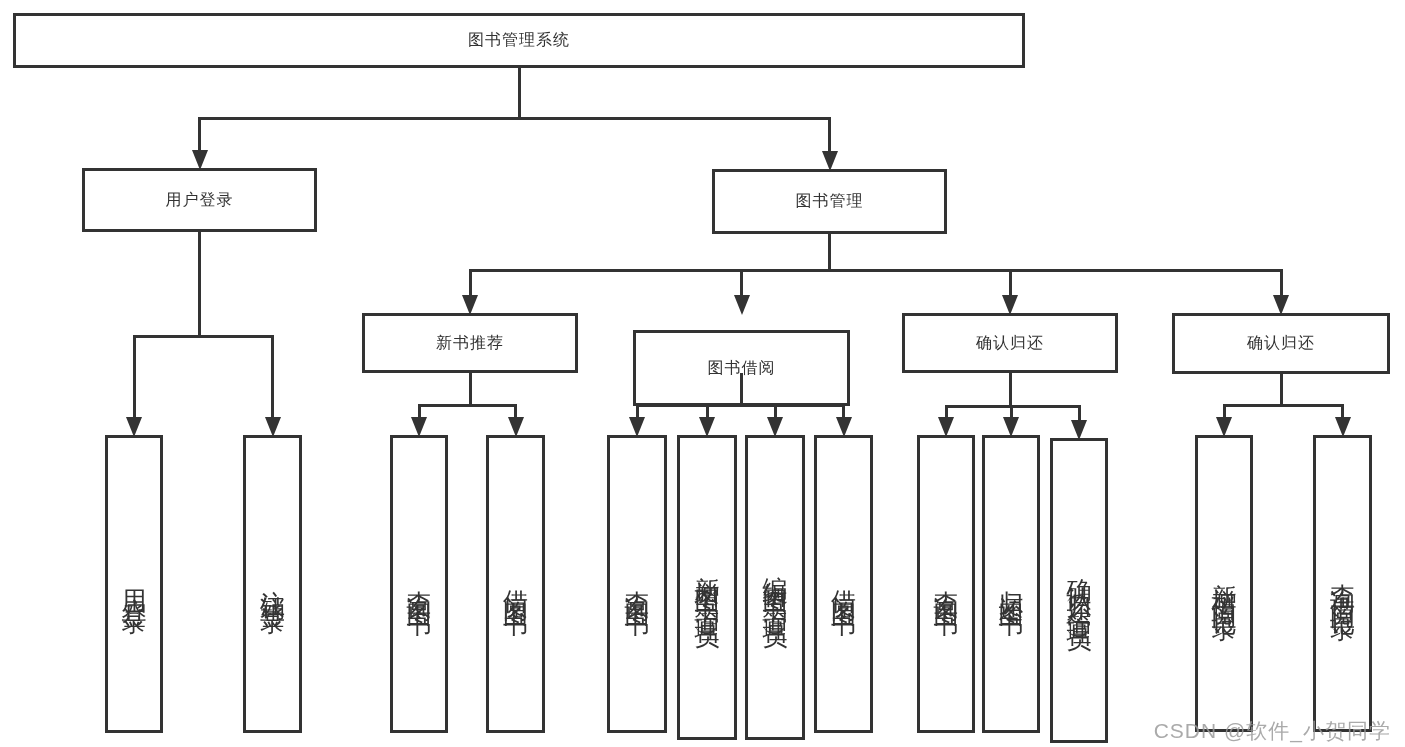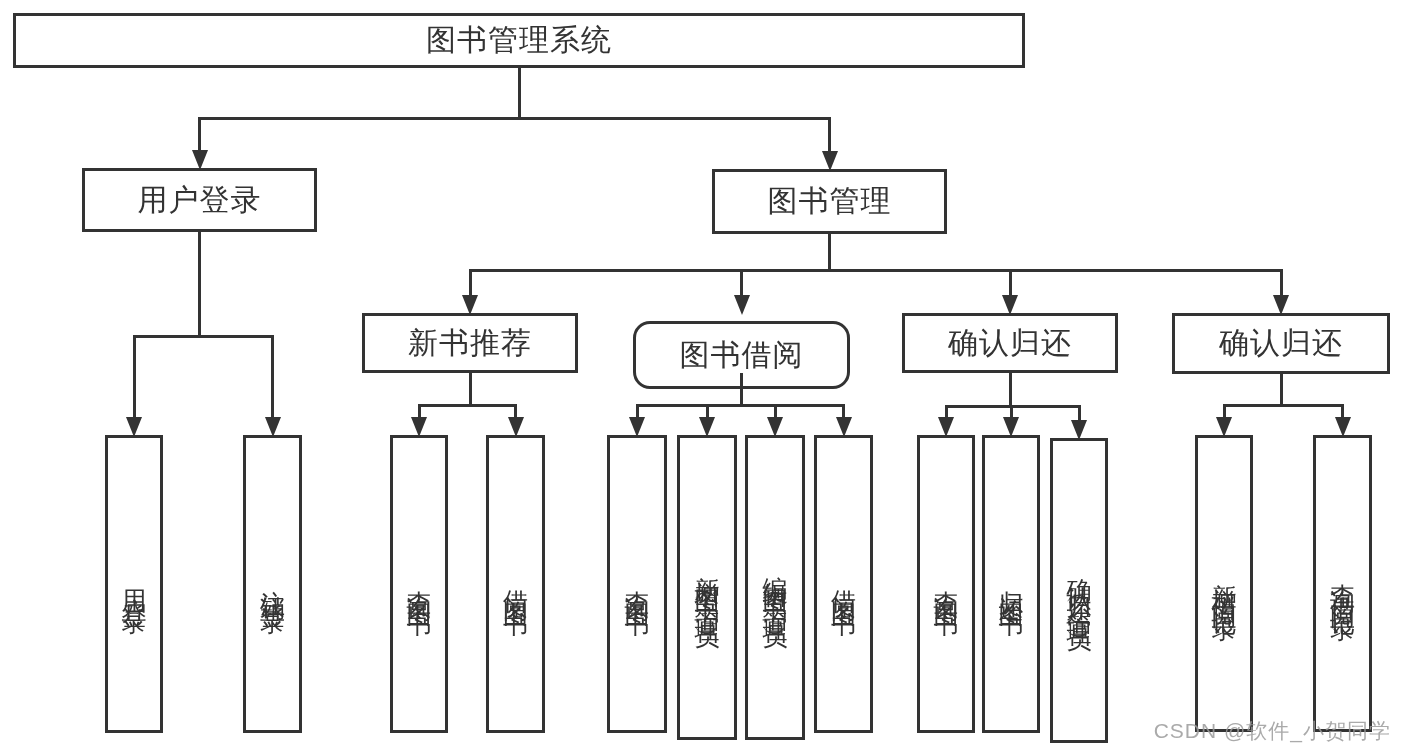--- a/index.html
+++ b/index.html
@@ -19,21 +19,21 @@
     position: absolute;
     box-sizing: border-box;
     border: 3px solid #333333;
     background: #ffffff;
     display: flex;
     align-items: center;
     justify-content: center;
     color: #333333;
   }
   .node.h span {
-    font-size: 30px;
+    font-size: 16px;
     letter-spacing: 1px;
     white-space: nowrap;
   }
   .node.v span {
     writing-mode: vertical-rl;
     text-orientation: mixed;
     font-size: 25px;
     letter-spacing: 7px;
     line-height: 1;
   }
@@ -70,21 +70,21 @@
       </div>
       <div class="node h" style="left: 82px; top: 168px; width: 235px; height: 64px;">
         <span>用户登录</span>
       </div>
       <div class="node h" style="left: 712px; top: 169px; width: 235px; height: 65px;">
         <span>图书管理</span>
       </div>
       <div class="node h" style="left: 362px; top: 313px; width: 216px; height: 60px;">
         <span>新书推荐</span>
       </div>
-      <div class="node h" style="left: 633px; top: 321px; width: 217px; height: 68px; border-radius: 17px;">
+      <div class="node h" style="left: 633px; top: 330px; width: 217px; height: 76px;">
         <span>图书借阅</span>
       </div>
       <div class="node h" style="left: 902px; top: 313px; width: 216px; height: 60px;">
         <span>确认归还</span>
       </div>
       <div class="node h" style="left: 1172px; top: 313px; width: 218px; height: 61px;">
         <span>确认归还</span>
       </div>
       <div class="node v" style="left: 105px; top: 435px; width: 58px; height: 298px;">
         <span>用户登录</span>

